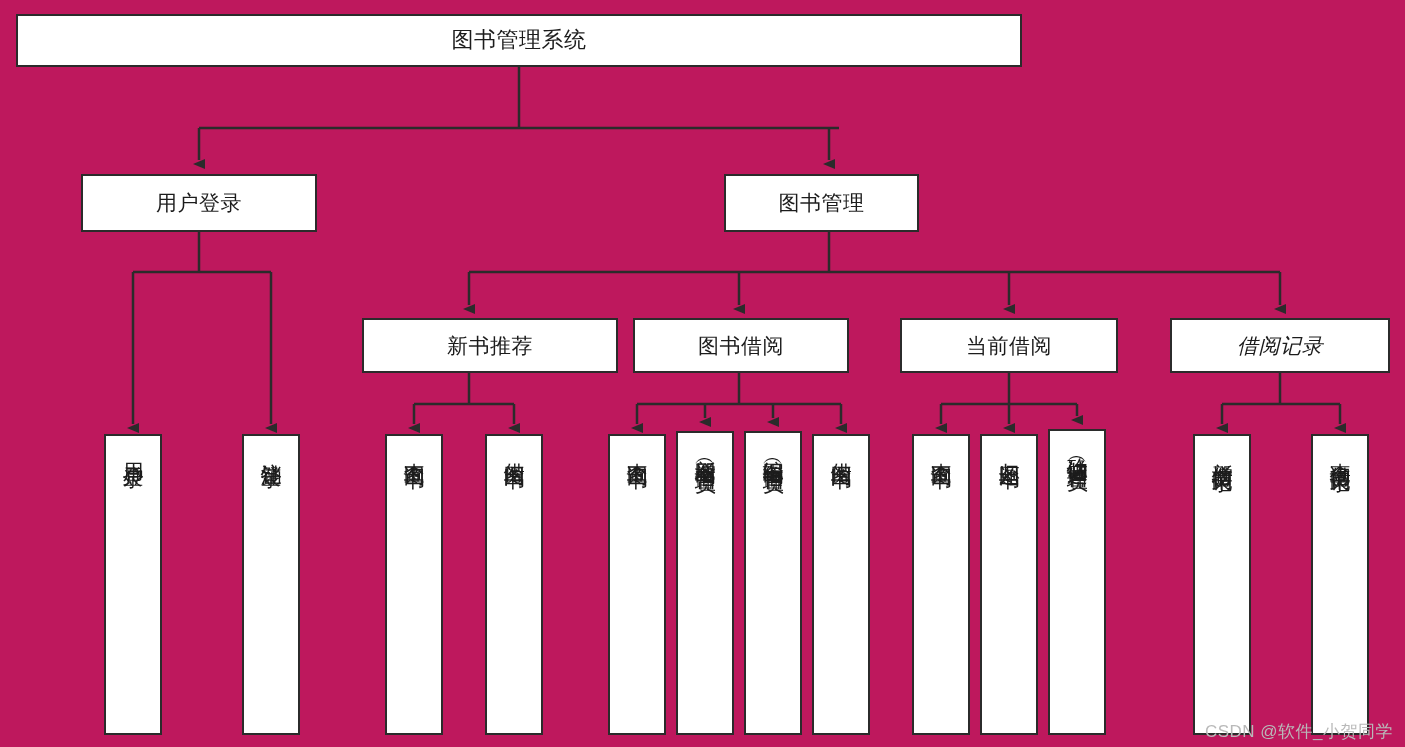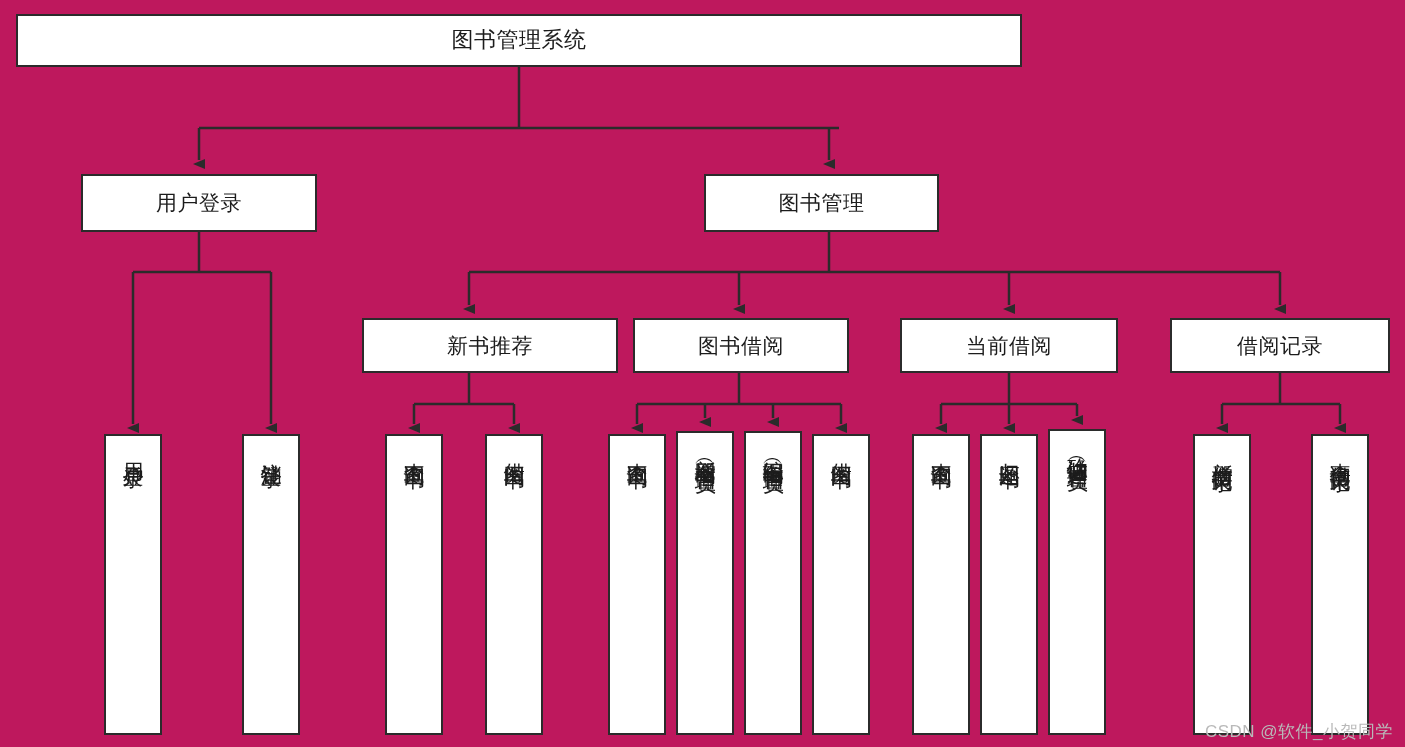--- a/index.html
+++ b/index.html
@@ -75,34 +75,34 @@
     </g>
   </svg>
 
   <div class="node h" id="root" style="left:16px;top:14px;width:1006px;height:53px;">
     <span class="lbl">图书管理系统</span>
   </div>
 
   <div class="node h" style="left:81px;top:174px;width:236px;height:58px;">
     <span class="lbl">用户登录</span>
   </div>
-  <div class="node h" style="left:704px;top:174px;width:235px;height:58px;">
+  <div class="node h" style="left:724px;top:174px;width:195px;height:58px;">
     <span class="lbl">图书管理</span>
   </div>
 
   <div class="node h" style="left:362px;top:318px;width:256px;height:55px;">
     <span class="lbl">新书推荐</span>
   </div>
   <div class="node h" style="left:633px;top:318px;width:216px;height:55px;">
     <span class="lbl">图书借阅</span>
   </div>
   <div class="node h" style="left:900px;top:318px;width:218px;height:55px;">
     <span class="lbl">当前借阅</span>
   </div>
-  <div class="node h" style="left:1170px;top:318px;width:220px;height:55px;">
+  <div class="node h" style="left:1170px;top:318px;width:220px;height:55px;font-style:italic;">
     <span class="lbl">借阅记录</span>
   </div>
 
   <div class="node v" style="left:104px;top:434px;width:58px;height:301px;">
     <span class="lbl">用户登录</span>
   </div>
   <div class="node v" style="left:242px;top:434px;width:58px;height:301px;">
     <span class="lbl">注销登录</span>
   </div>
 

